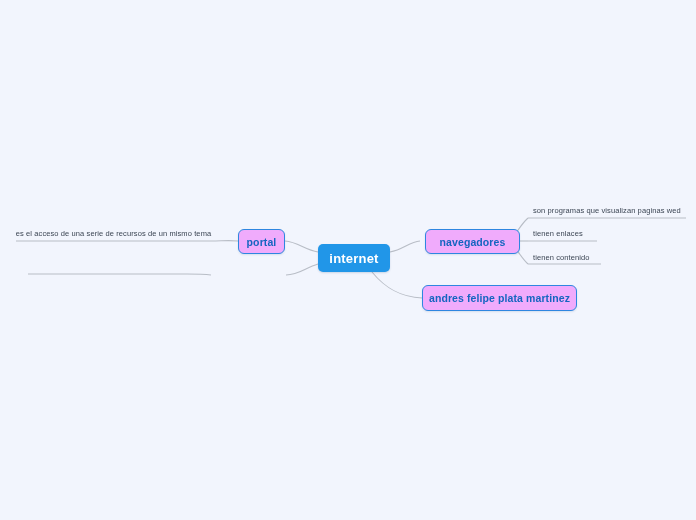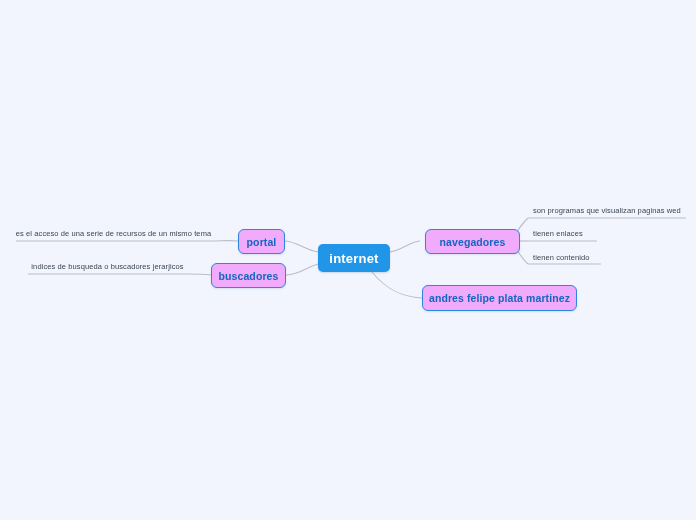--- a/index.html
+++ b/index.html
@@ -103,39 +103,33 @@
   </svg>
 
   <div class="node node-root" style="left:318px; top:244px; width:72px; height:28px;justify-content:center;">
     <span>internet</span>
   </div>
 
   <div class="node node-branch" style="left:238px; top:229px; width:47px; height:25px;">
     <span>portal</span>
   </div>
 
-  <div class="node node-branch" style="left:211px; top:263px; width:75px; height:25px;">
-    <span>buscadores</span>
-  </div>
 
   <div class="node node-branch" style="left:399px; top:229px; width:95px; height:25px;margin-left:26px;">
     <span>navegadores</span>
   </div>
 
   <div class="node node-branch" style="left:422px; top:285px; width:155px; height:26px;">
     <span>andres felipe plata martinez</span>
   </div>
 
   <div class="node node-leaf leaf-left" style="left:16px; top:228px; width:195px; height:13px;">
     <span>es el acceso de una serie de recursos de un mismo tema</span>
   </div>
 
-  <div class="node node-leaf leaf-left" style="left:28px; top:261px; width:159px; height:13px;">
-    <span>indices de busqueda o buscadores jerarjicos</span>
-  </div>
 
   <div class="node node-leaf leaf-right" style="left:533px; top:205px; width:156px; height:13px;">
     <span>son programas que visualizan paginas wed</span>
   </div>
 
   <div class="node node-leaf leaf-right" style="left:533px; top:228px; width:70px; height:13px;">
     <span>tienen enlaces</span>
   </div>
 
   <div class="node node-leaf leaf-right" style="left:533px; top:251px; width:75px; height:13px;align-items:flex-end;">

